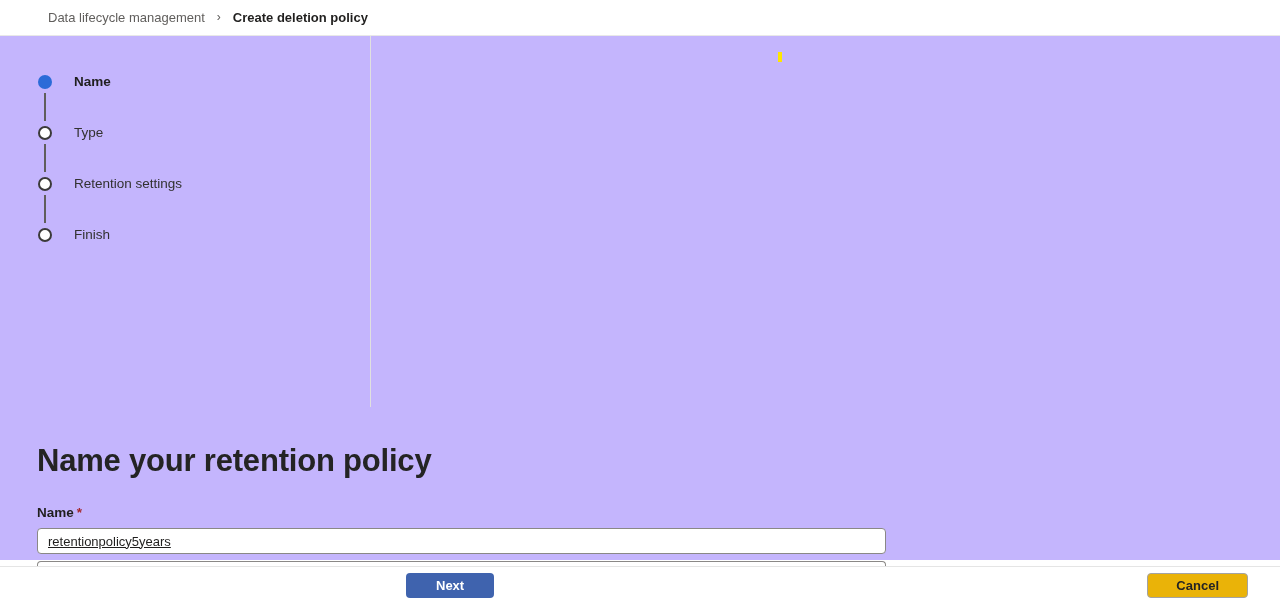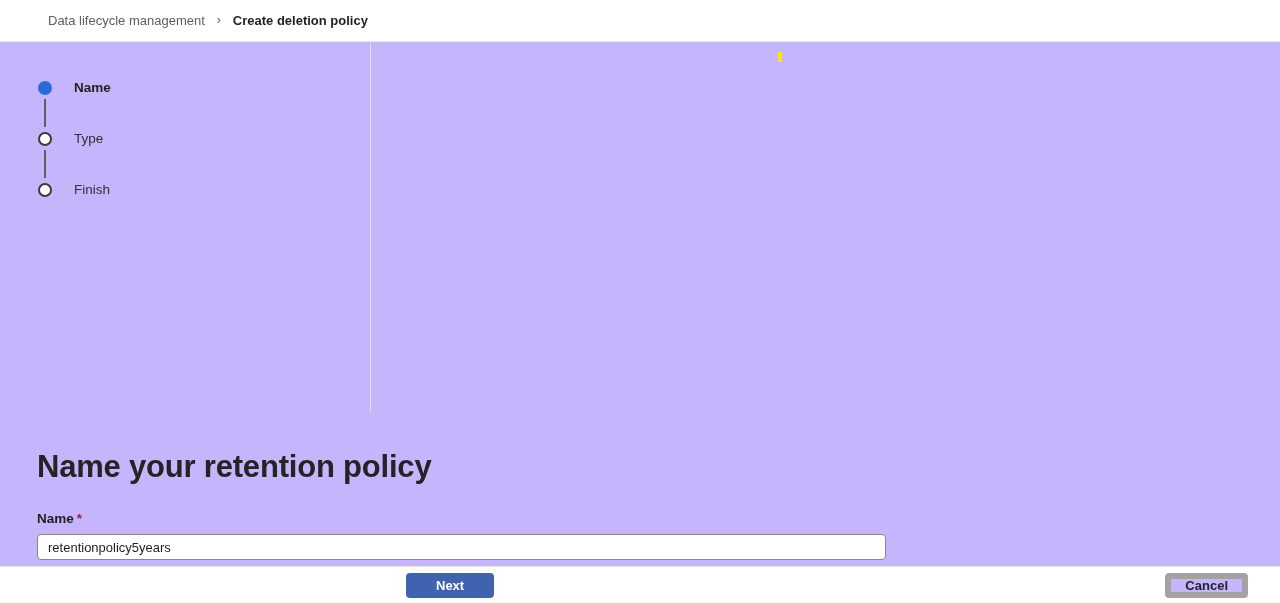--- a/index.html
+++ b/index.html
@@ -8,21 +8,21 @@
     width: 1280px; height: 603px;
     background: #ffffff;
     font-family: "Liberation Sans", sans-serif;
     color: #323130;
     position: relative;
     overflow: hidden;
   }
 
   
   .breadcrumb-bar {
-    height: 42px;
+    height: 36px;
     display: flex; align-items: center;
     padding-left: 48px;
     border-bottom: 1px solid #e8e8e8;
     background: #fff;
   }
   .crumb-parent {
     color: #605e5c; font-size: 13px; cursor: pointer; white-space: nowrap;
   }
   .crumb-sep {
     color: #605e5c; font-size: 12px; margin: 0 12px; transform: translateY(-1px);
@@ -87,20 +87,21 @@
     display: block;
     margin-top: 8px;
     width: 849px; height: 26px;
     border: 1px solid #8a8886;
     border-radius: 4px;
     padding: 0 10px;
     font-family: "Liberation Sans", sans-serif;
     font-size: 13px; color: #201f1e;
     outline: none;
     background: #fff;
+    text-decoration: underline;
   }
   .desc-label { margin-top: 54px; }
   .textarea-wrap { position: relative; width: 849px; margin-top: 7px; }
   .desc-textarea {
     display: block;
     width: 849px; height: 186px;
     border: 1px solid #8a8886;
     border-bottom: 2px solid #4661c9;
     border-radius: 4px;
     padding: 8px 10px;
@@ -134,22 +135,22 @@
     border-radius: 4px;
     font-family: "Liberation Sans", sans-serif;
     font-size: 13px; font-weight: 700;
     cursor: pointer;
   }
   .btn-primary {
     background: #3f63ae; color: #ffffff;
     border: none; padding: 0 30px;
   }
   .btn-secondary {
-    background: #c4b5fd; color: #242424;
-    border: 6px solid #a3a3a3; padding: 0 14px;
+    background: #eab308; color: #242424;
+    border: 1px solid #a3a3a3; padding: 0 28px;
   }
 </style>
 </head>
 <body>
 
 <div class="breadcrumb-bar">
   <span class="crumb-parent">Data lifecycle management</span>
   <span class="crumb-sep">›</span>
   <span class="crumb-current">Create deletion policy</span>
 </div>
@@ -160,20 +161,24 @@
     <div class="step active">
       <span class="step-dot"></span>
       <span class="step-label">Name</span>
     </div>
     <div class="step upcoming">
       <span class="step-dot"></span>
       <span class="step-label">Type</span>
     </div>
     <div class="step upcoming">
       <span class="step-dot"></span>
+      <span class="step-label">Retention settings</span>
+    </div>
+    <div class="step upcoming">
+      <span class="step-dot"></span>
       <span class="step-label">Finish</span>
     </div>
   </div>
 
   <div class="main">
     <h1 class="page-title">Name your retention policy</h1>
 
     <div class="field-label">
       <span>Name</span><span class="required-mark">*</span>
     </div>

